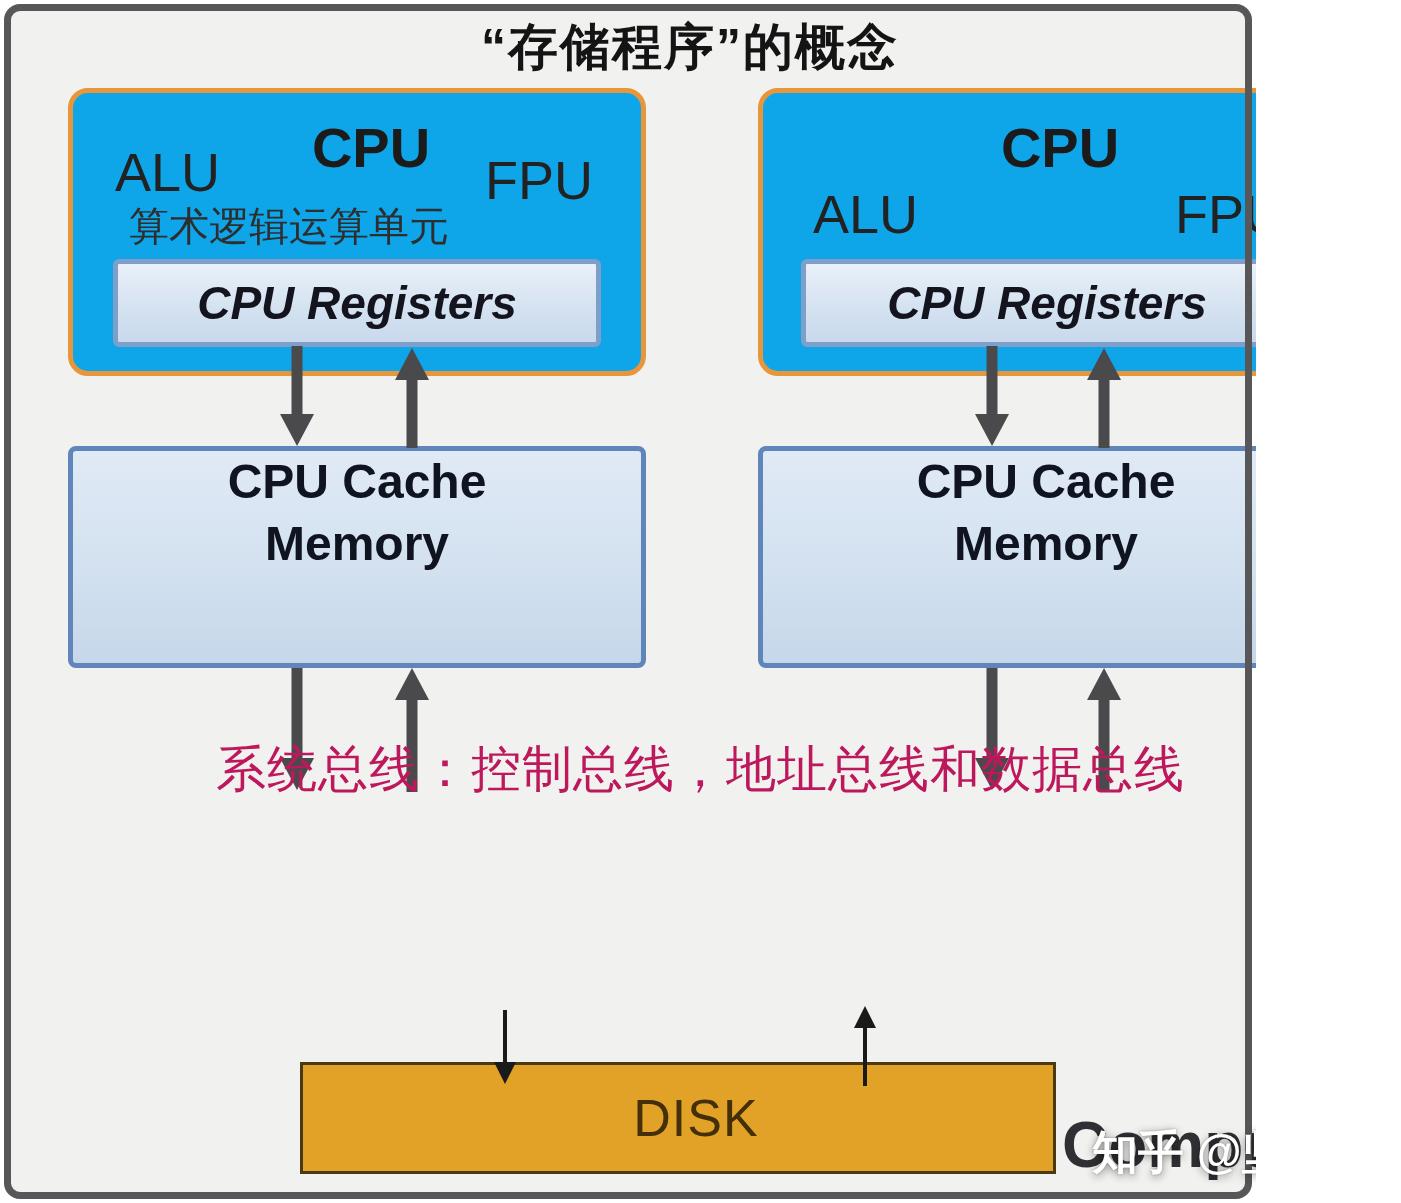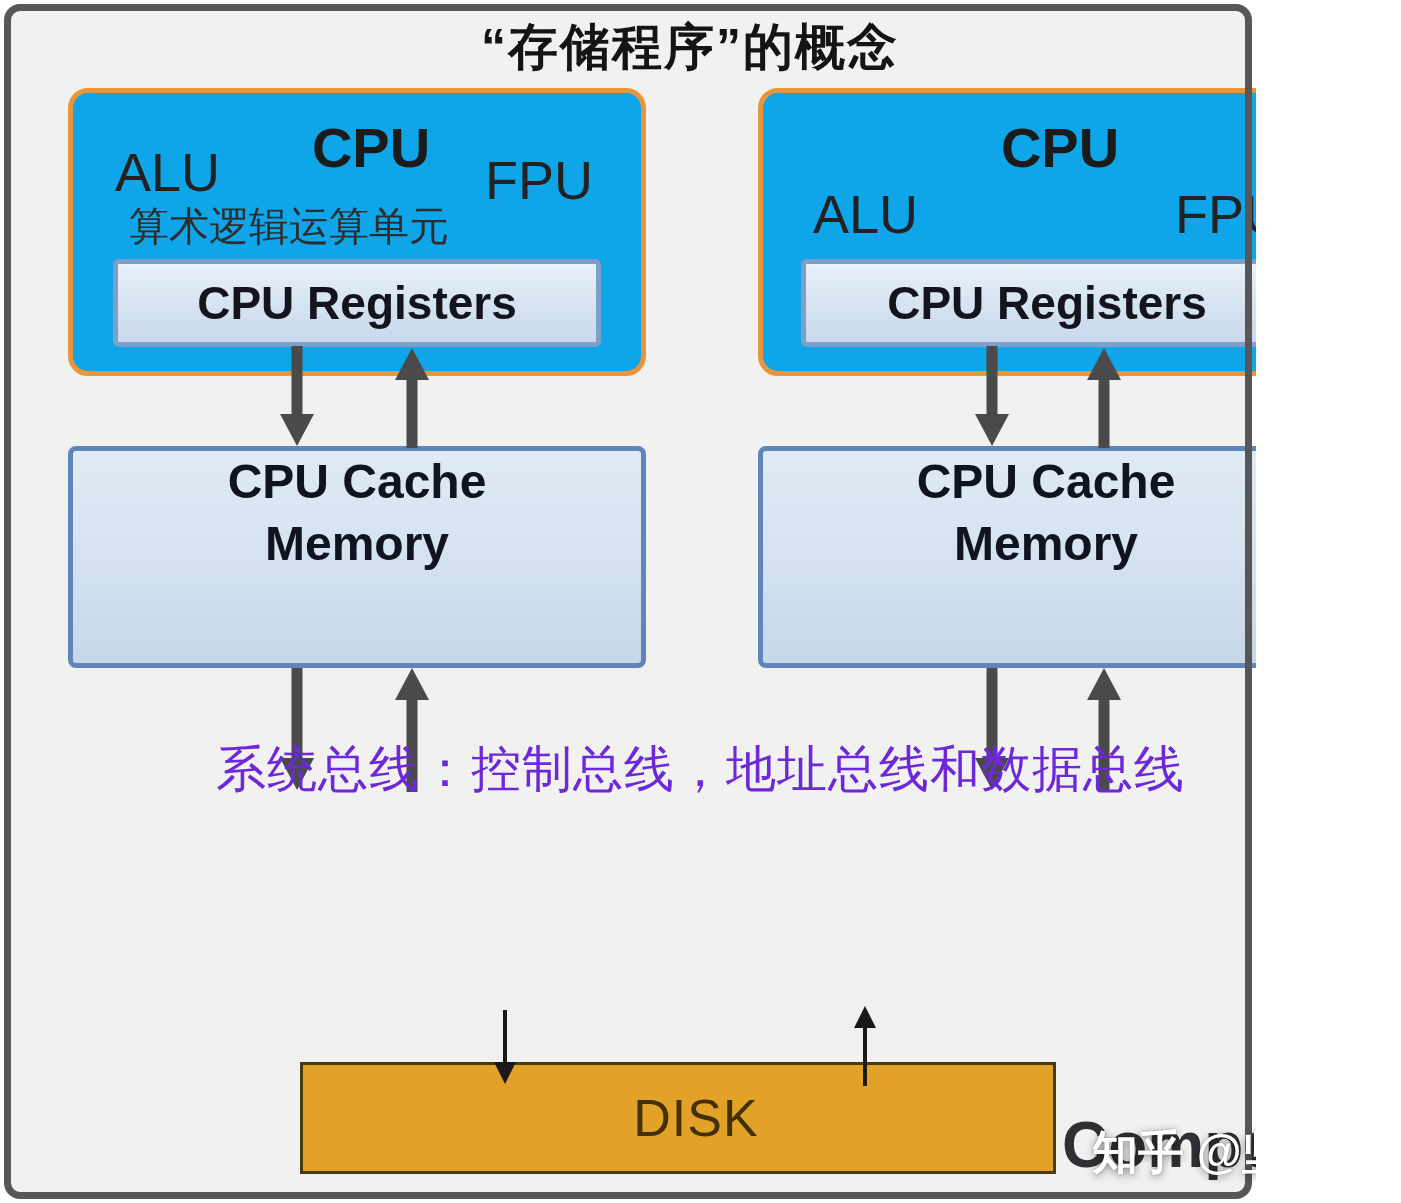--- a/index.html
+++ b/index.html
@@ -38,35 +38,35 @@
     border-radius:20px;
   }
   .cpu-title { position:absolute; left:50%; transform:translateX(-50%); top:22px; font-size:56px; font-weight:700; color:#1b1b1b;margin-left:14px; }
   .alu-label, .fpu-label { position:absolute; font-size:54px; font-weight:400; color:#222; }
   .alu-caption { position:absolute; font-size:40px; color:#2e2e2e; white-space:nowrap;margin-left:26px; }
   .registers {
     position:absolute; box-sizing:border-box;
     border:5px solid #7d9fc9; border-radius:6px;
     background:linear-gradient(180deg,#e9f1f9 0%,#d3e1f0 60%,#c9d9ec 100%);
     display:flex; align-items:center; justify-content:center;
-    font-size:46px; font-weight:700; color:#14141e;
+    font-size:46px; font-weight:700; color:#14141e;font-style:italic;
   }
   .blue-box {
     border:5px solid #6085ba; border-radius:8px;
     background:linear-gradient(180deg,#e0eaf5 0%,#d3e1f0 55%,#c6d7ea 100%);
     display:flex; justify-content:center;
     text-align:center;
     font-weight:700; color:#101420;
   }
   .cache-text { font-size:48px; line-height:1.3; white-space:pre-line; }
   .ram-text { font-size:52px; }
   .bus-label {
     position:absolute; left:0; top:736px; width:1401px;
     text-align:center;
-    font-size:50px; color:#6d28d9;
+    font-size:50px; color:#be185d;
     letter-spacing:1px;
     z-index:6;
   }
   .disk-box {
     background:#e1a227;
     border:3px solid #4a3a12;
     display:flex; align-items:center; justify-content:center;
     font-size:52px; font-weight:400; color:#432f08;
     letter-spacing:1px;
     z-index:4;

